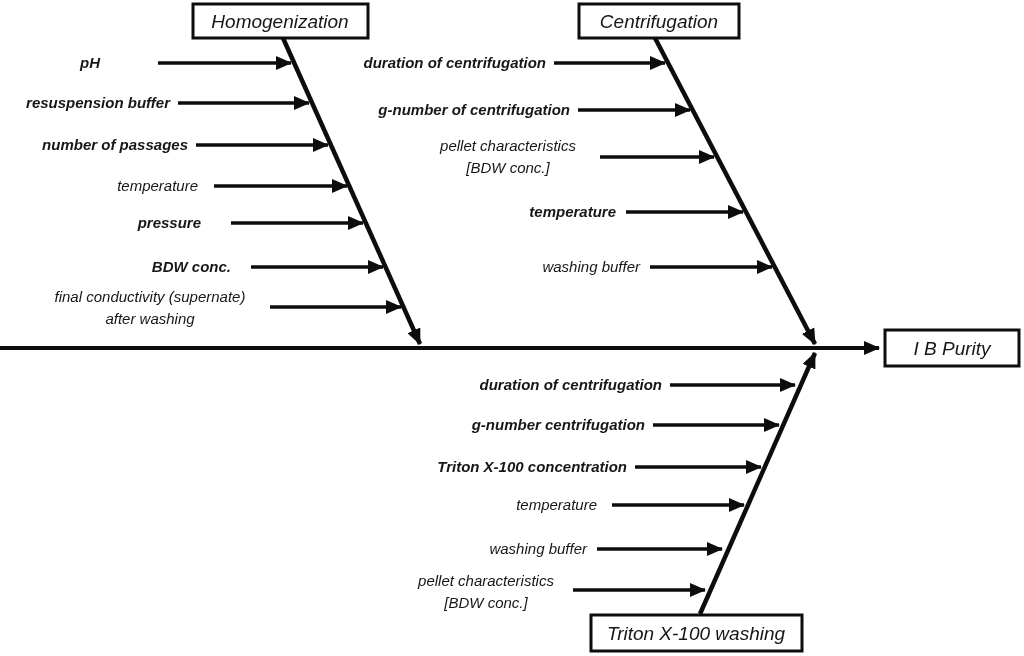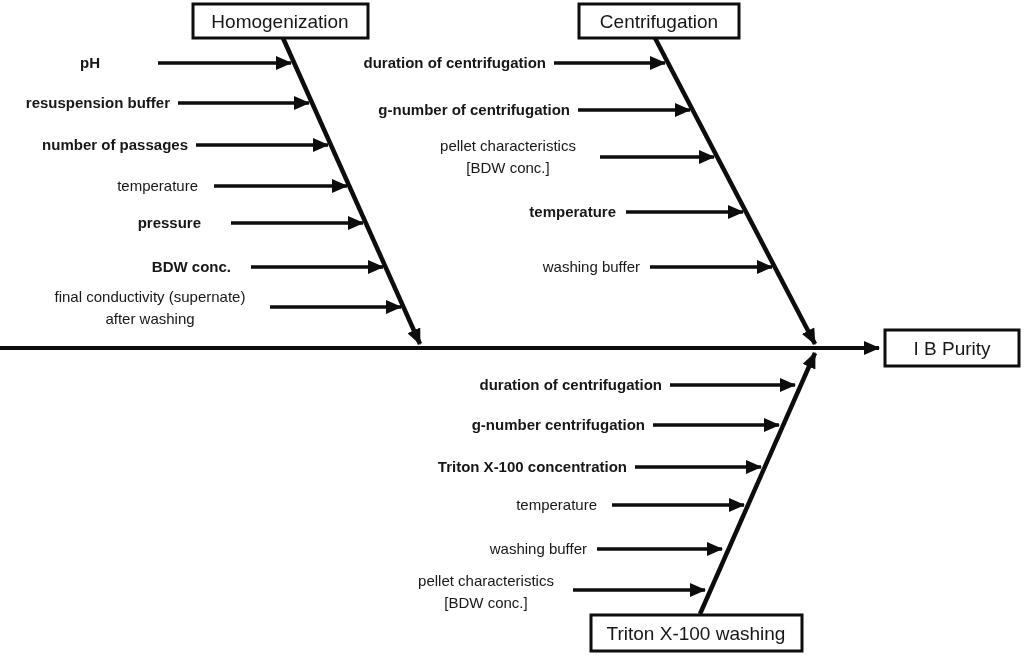--- a/index.html
+++ b/index.html
@@ -6,20 +6,21 @@
     margin: 0;
     padding: 0;
     background: #ffffff;
   }
   .canvas {
     position: relative;
     width: 1000px;
     height: 656px;
     background: #ffffff;
     font-family: "Liberation Sans", sans-serif;
+    font-style: italic;
   }
   svg { display: block; }
   .lbl {
     font-family: "Liberation Sans", sans-serif;
     font-size: 15px;
     fill: #171717;
     font-weight: 400;
   }
   .lbl.bold { font-weight: 700; }
   .boxtitle {

